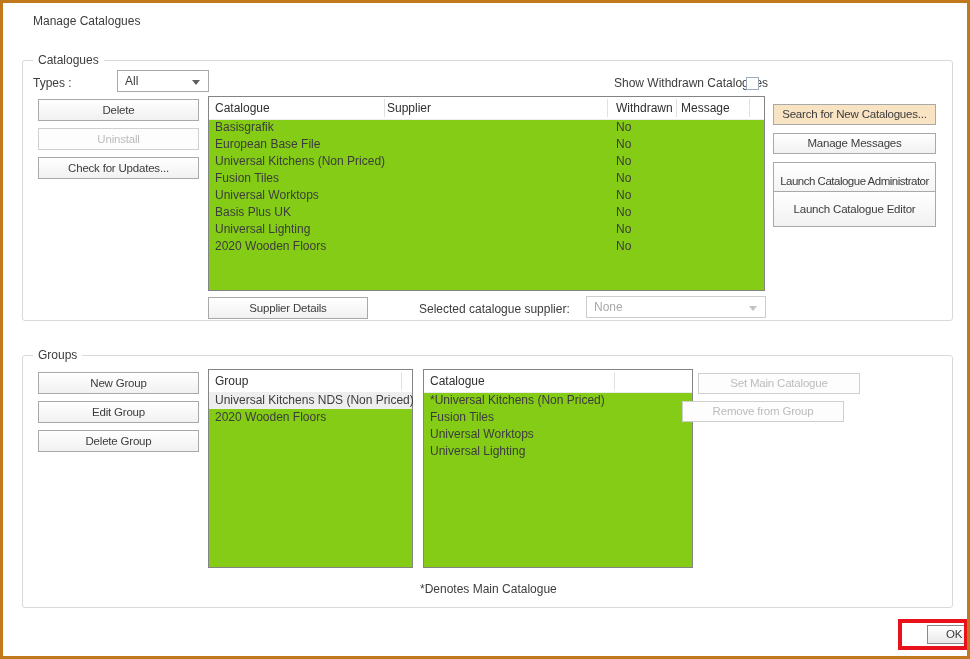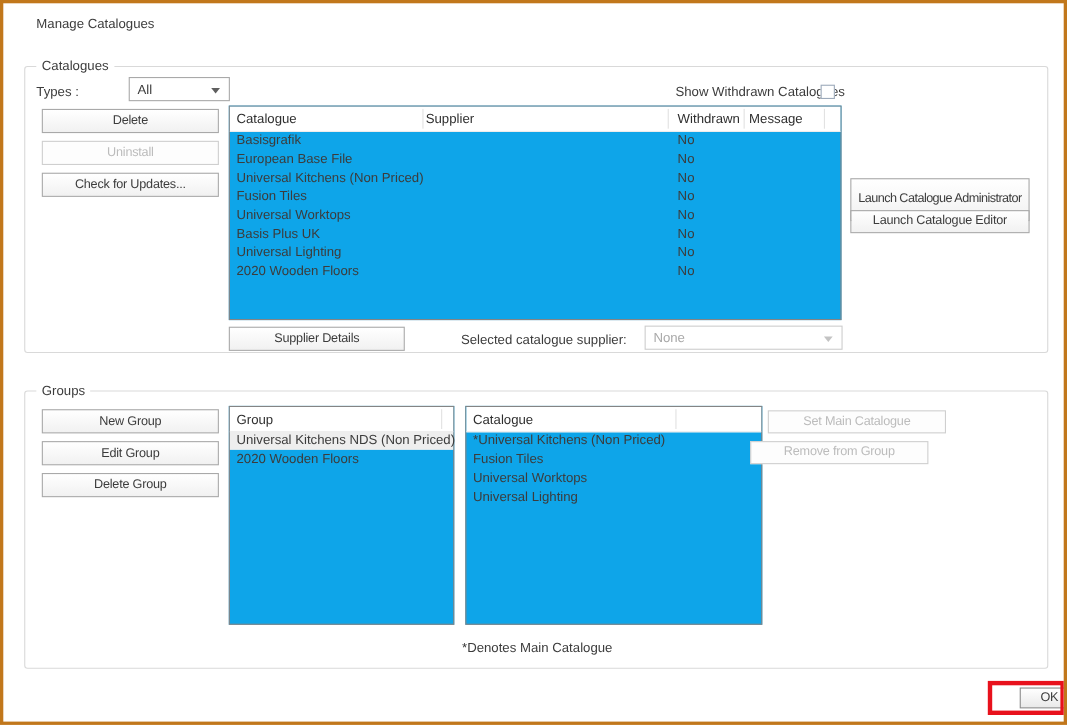--- a/index.html
+++ b/index.html
@@ -13,21 +13,21 @@
   .groupbox-label { position:absolute; top:-8px; left:10px; background:#fff; padding:0 5px; color:#3c3c3c; white-space:nowrap; }
   .btn {
     position:absolute; box-sizing:border-box; border:1px solid #a9a9a9;
     background:linear-gradient(#ffffff,#f1f1f1); color:#3c3c3c;
     font-family:inherit; font-size:11.5px; letter-spacing:-0.2px;
     text-align:center; padding:0; line-height:19px; white-space:nowrap; overflow:hidden; cursor:default;
   }
   .btn.disabled { border-color:#cfcfcf; color:#bcbcbc; background:#fdfdfd; }
   .btn.highlight { background:#f8e3c3; }
   .btn.tight { letter-spacing:-0.5px; }
-  .list { position:absolute; box-sizing:border-box; border:1px solid #848484; background:#0ea5e9; }
+  .list { position:absolute; box-sizing:border-box; border:1px solid #848484; background:#84cc16; }
   .list-header { position:absolute; top:0; left:0; right:0; height:22px; border-bottom:1px solid #ececec; background:#fff; }
   .hdr-label { position:absolute; top:4px; white-space:nowrap; color:#2f2f2f; }
   .col-sep { position:absolute; top:2px; width:1px; height:18px; background:#e2e2e2; }
   .list-row { position:absolute; left:0; right:0; height:17px; line-height:17px; white-space:nowrap; }
   .list-row.selected { background:#eeeeee; }
   .cell { position:absolute; white-space:nowrap; }
   .dropdown {
     position:absolute; box-sizing:border-box; border:1px solid #a9a9a9; background:#fff;
     line-height:20px; padding-left:7px; white-space:nowrap; cursor:default;
   }
@@ -104,22 +104,24 @@
     <div class="list-row" style="top:124px;">
       <span class="cell" style="left:6px;">Universal Lighting</span>
       <span class="cell" style="left:407px;">No</span>
     </div>
     <div class="list-row" style="top:141px;">
       <span class="cell" style="left:6px;">2020 Wooden Floors</span>
       <span class="cell" style="left:407px;">No</span>
     </div>
   </div>
 
+  <button class="btn highlight" style="left:770px; top:101px; width:163px; height:21px;">Search for New Catalogues...</button>
+  <button class="btn" style="left:770px; top:130px; width:163px; height:21px;">Manage Messages</button>
   <button class="btn tight" style="left:770px; top:159px; width:163px; height:39px;">Launch Catalogue Administrator</button>
-  <button class="btn" style="left:770px; top:188px; width:163px; height:21px;">Launch Catalogue Editor</button>
+  <button class="btn" style="left:770px; top:188px; width:163px; height:36px;">Launch Catalogue Editor</button>
 
   <button class="btn" style="left:205px; top:294px; width:160px; height:22px;">Supplier Details</button>
   <div class="lbl" style="left:416px; top:299px;">Selected catalogue supplier:</div>
   <div class="dropdown disabled" style="left:583px; top:293px; width:180px; height:22px;">
     <span>None</span>
     <span class="arrow"></span>
   </div>
 
   <div class="groupbox" style="left:19px; top:352px; width:931px; height:253px;">
     <span class="groupbox-label">Groups</span>

